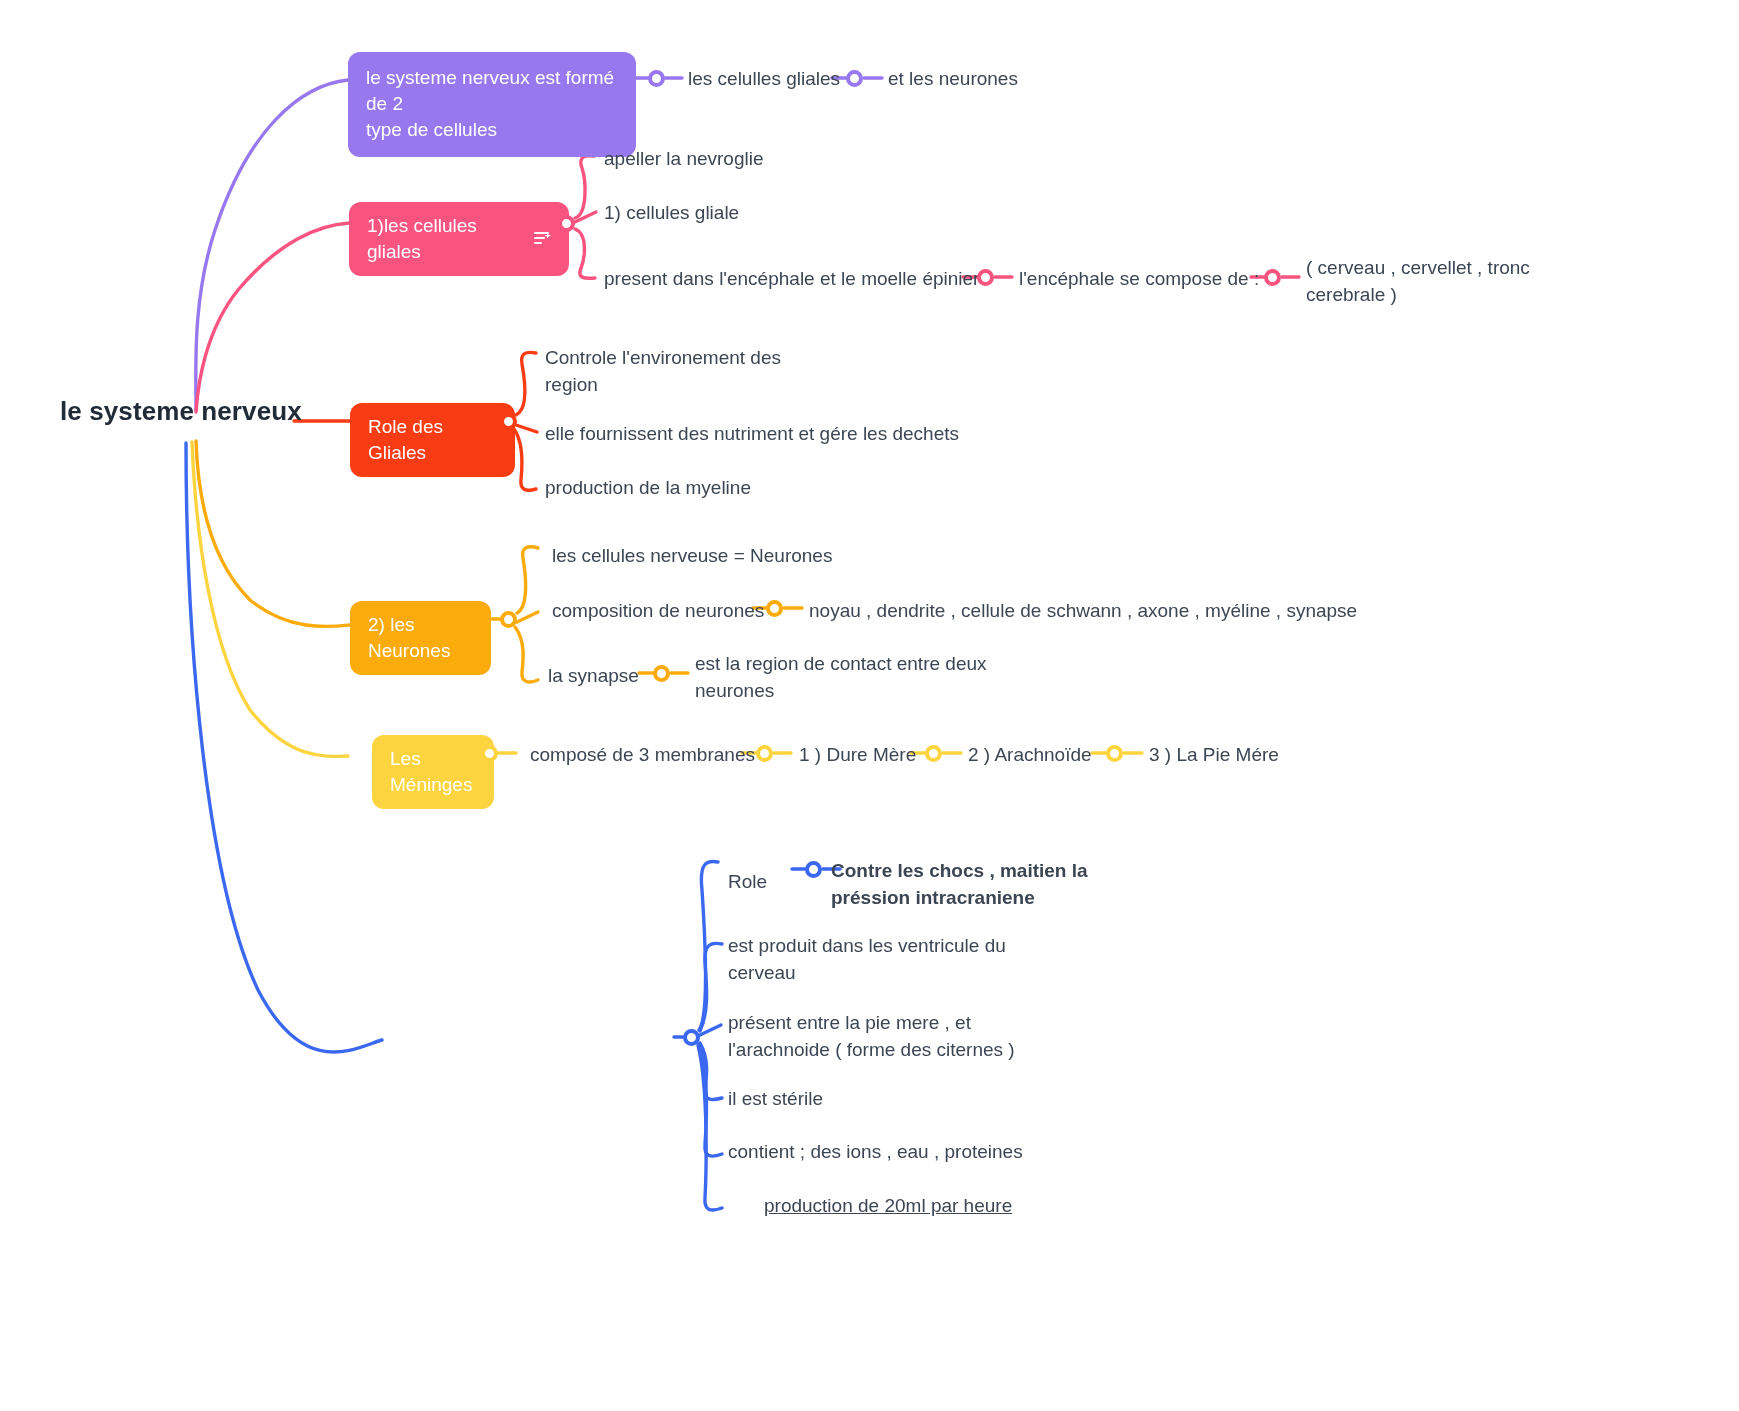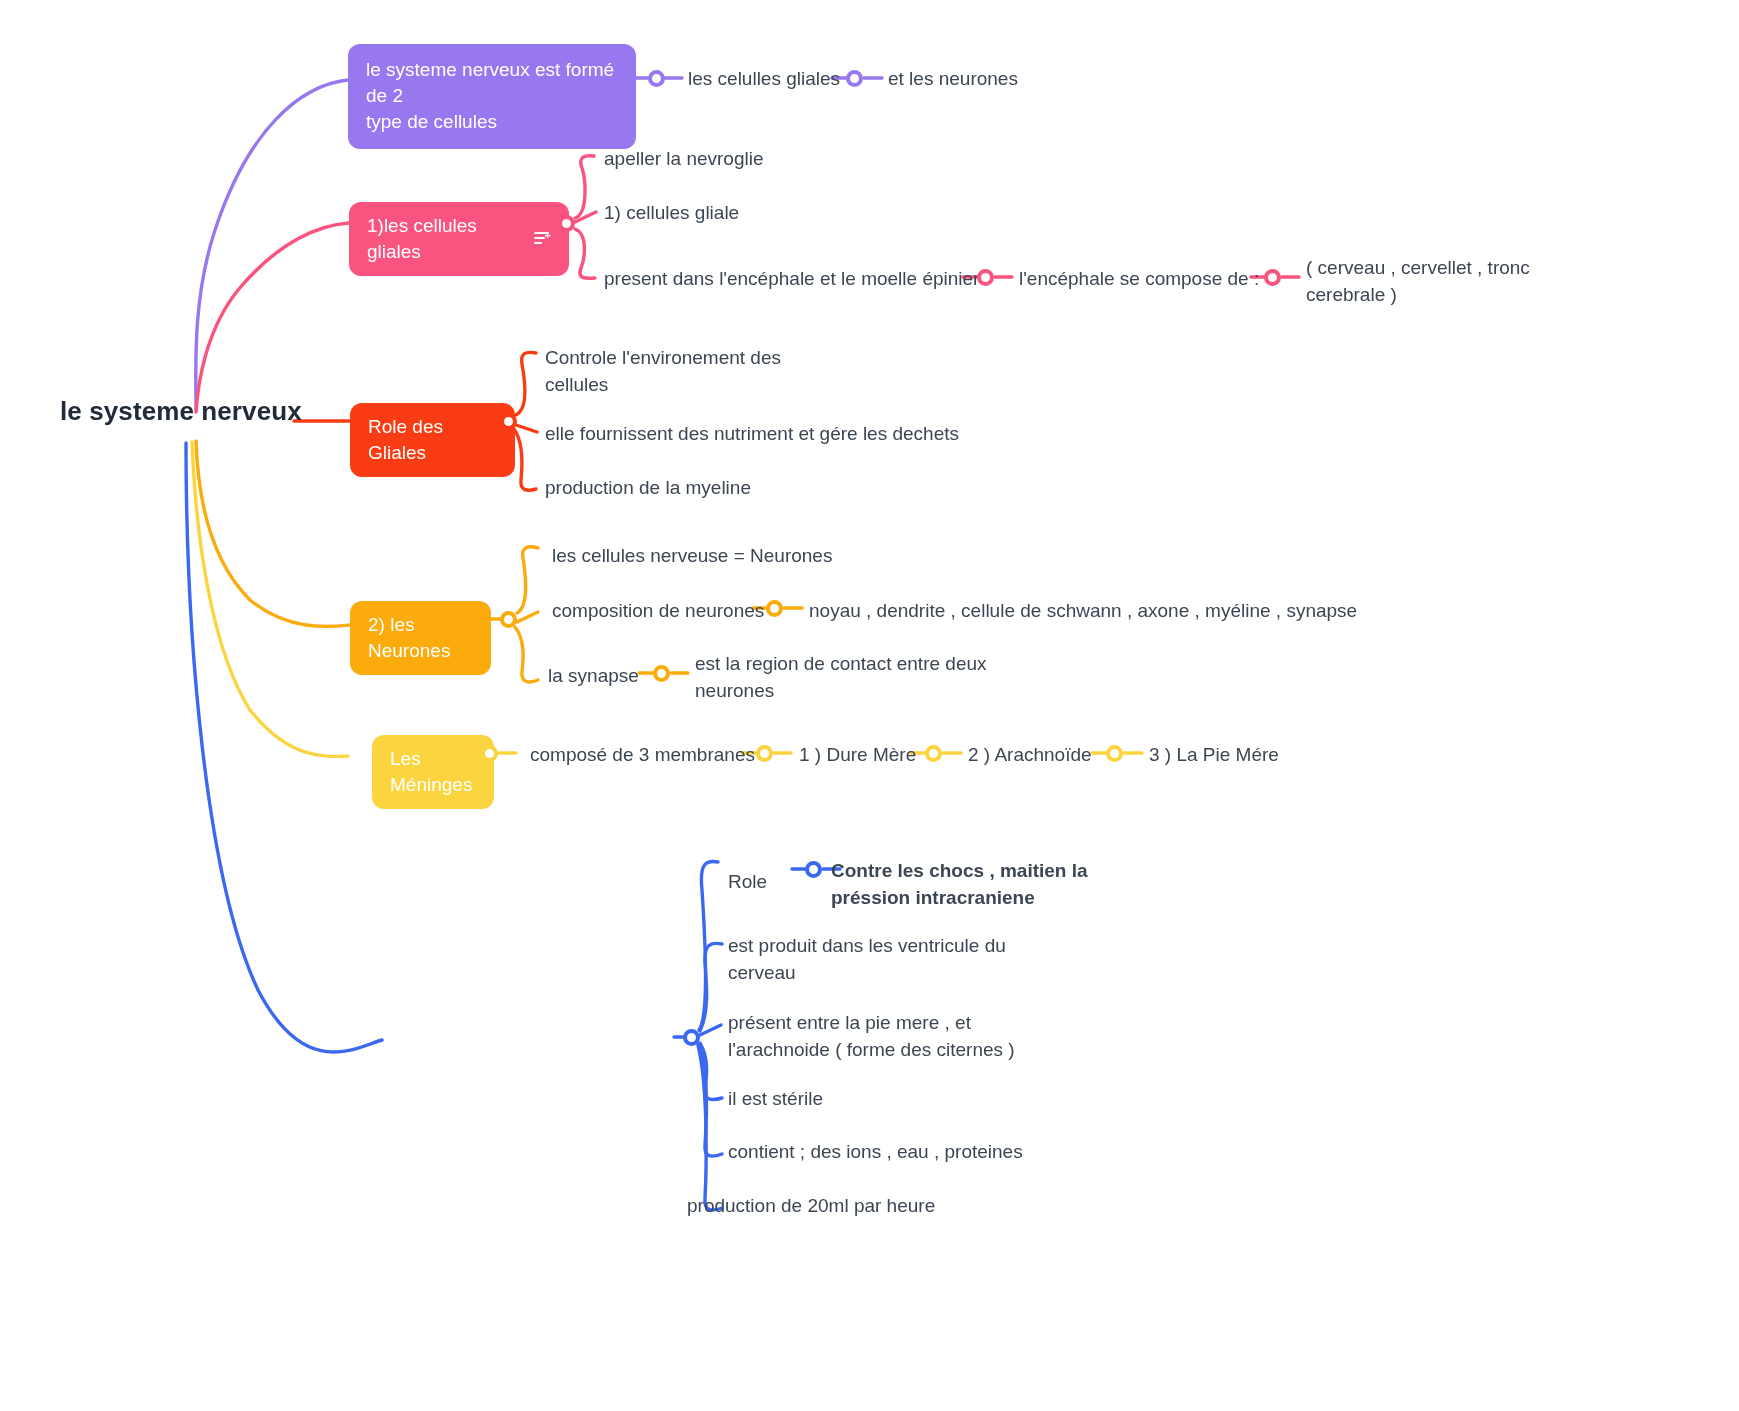--- a/index.html
+++ b/index.html
@@ -131,21 +131,21 @@
     <path d="M 700 1035 L 721 1025" stroke="#3b68f0" stroke-width="3.4" fill="none" stroke-linecap="round"></path>
     <path d="M 700 1043 C 710 1060 706 1080 705 1090 C 704 1100 711 1101 722 1098" stroke="#3b68f0" stroke-width="3.4" fill="none" stroke-linecap="round"></path>
     <path d="M 699 1044 C 710 1075 706 1130 705 1145 C 704 1157 711 1158 722 1154" stroke="#3b68f0" stroke-width="3.4" fill="none" stroke-linecap="round"></path>
     <path d="M 698 1045 C 709 1090 706 1180 705 1198 C 704 1211 711 1212 722 1208" stroke="#3b68f0" stroke-width="3.4" fill="none" stroke-linecap="round"></path>
     <path d="M 792 869 L 805 869" stroke="#3b68f0" stroke-width="3.4" fill="none" stroke-linecap="round"></path>
     <path d="M 823 869 L 840 869" stroke="#3b68f0" stroke-width="3.4" fill="none" stroke-linecap="round"></path>
   </svg>
 
   <div class="root-label" style="left:60px; top:396px;">le systeme nerveux</div>
 
-  <div class="pill two-line" style="left:348px; top:44px; width:288px; background:#9878ee;">
+  <div class="pill two-line" style="left:348px; top:52px; width:288px; background:#9878ee;">
     <span>le systeme nerveux est formé de 2
 type de cellules</span>
   </div>
   <div class="ring" style="left:648px; top:70px; border-color:#9878ee;"></div>
   <div class="leaf" style="left:688px; top:66px;">les celulles gliales</div>
   <div class="ring" style="left:846px; top:70px; border-color:#9878ee;"></div>
   <div class="leaf" style="left:888px; top:66px;">et les neurones</div>
 
   <div class="pill" style="left:349px; top:202px; width:220px; background:#f9537f;">
     <span>1)les cellules gliales</span>
@@ -161,21 +161,21 @@
   <div class="leaf" style="left:1019px; top:266px;">l'encéphale se compose de :</div>
   <div class="ring" style="left:1264px; top:269px; border-color:#f9537f;"></div>
   <div class="leaf" style="left:1306px; top:255px;">( cerveau , cervellet , tronc
 cerebrale )</div>
 
   <div class="pill" style="left:350px; top:403px; width:165px; background:#fa3c14; ">
     <span>Role des Gliales</span>
   </div>
   <div class="ring" style="left:500px; top:413px; border-color:#fa3c14;"></div>
   <div class="leaf" style="left:545px; top:345px;">Controle l'environement des
-cellules</div>
+region</div>
   <div class="leaf" style="left:545px; top:421px;">elle fournissent des nutriment et gére les dechets</div>
   <div class="leaf" style="left:545px; top:475px;">production de la myeline</div>
 
   <div class="pill" style="left:350px; top:601px; width:141px; background:#fbab0b; justify-content:center;">
     <span>2) les  Neurones</span>
   </div>
   <div class="ring" style="left:500px; top:611px; border-color:#fbab0b;"></div>
   <div class="leaf" style="left:552px; top:543px;">les cellules nerveuse = Neurones</div>
   <div class="leaf" style="left:552px; top:598px;">composition de neurones</div>
   <div class="ring" style="left:766px; top:600px; border-color:#fbab0b;"></div>
@@ -203,15 +203,15 @@
   <div class="ring" style="left:805px; top:861px; border-color:#3b68f0;"></div>
   <div class="leaf" style="left:831px; top:858px;font-weight:bold;">Contre les chocs , maitien la
 préssion intracraniene</div>
 
   <div class="leaf" style="left:728px; top:933px;">est produit dans les ventricule du
 cerveau</div>
   <div class="leaf" style="left:728px; top:1010px;">présent entre la pie mere , et
 l'arachnoide ( forme des citernes )</div>
   <div class="leaf" style="left:728px; top:1086px;">il est stérile</div>
   <div class="leaf" style="left:728px; top:1139px;">contient ; des ions , eau , proteines</div>
-  <div class="leaf" style="left:687px; top:1193px;">production de 20ml par heure</div>
+  <div class="leaf" style="left:764px; top:1193px;text-decoration:underline;">production de 20ml par heure</div>
 
 </div>
 
 </body></html>

